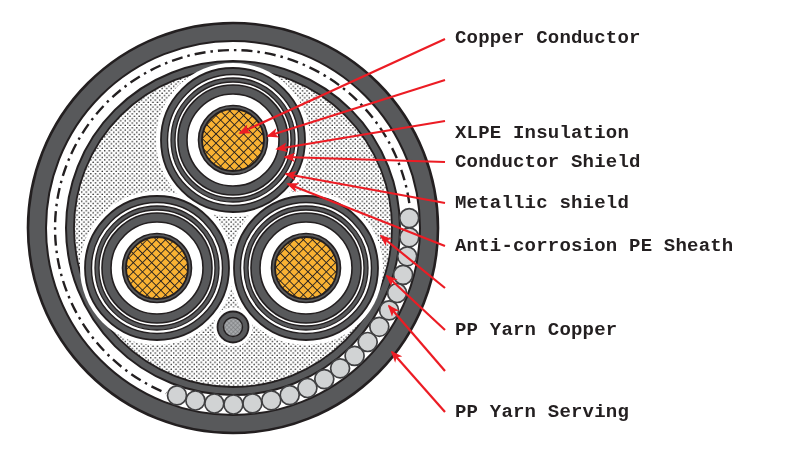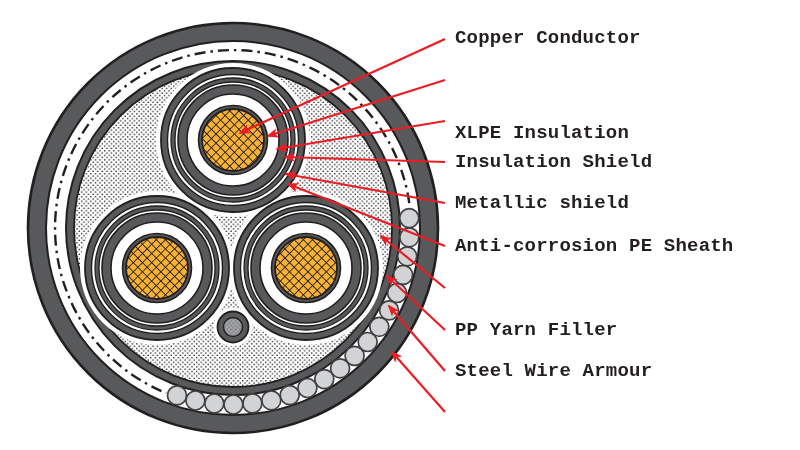--- a/index.html
+++ b/index.html
@@ -135,18 +135,18 @@
       <line class="leader" x1="445" y1="246" x2="288" y2="184" marker-end="url(#arrow)"></line>
       <line class="leader" x1="445" y1="288" x2="381" y2="236" marker-end="url(#arrow)"></line>
       <line class="leader" x1="445" y1="330" x2="387" y2="276" marker-end="url(#arrow)"></line>
       <line class="leader" x1="445" y1="371" x2="389" y2="306" marker-end="url(#arrow)"></line>
       <line class="leader" x1="445" y1="412" x2="392" y2="352" marker-end="url(#arrow)"></line>
     </g>
   </svg>
 
   <div class="lbl" style="top:25px">Copper Conductor</div>
   <div class="lbl" style="top:120px">XLPE Insulation</div>
-  <div class="lbl" style="top:149px">Insulation Shield</div>
+  <div class="lbl" style="top:149px">Conductor Shield</div>
   <div class="lbl" style="top:233px">Anti-corrosion PE Sheath</div>
   <div class="lbl" style="top:190px">Metallic shield</div>
-  <div class="lbl" style="top:317px">PP Yarn Filler</div>
-  <div class="lbl" style="top:358px">Steel Wire Armour</div>
+  <div class="lbl" style="top:317px">PP Yarn Copper</div>
+  <div class="lbl" style="top:399px">PP Yarn Serving</div>
 </div>
 
 </body></html>

